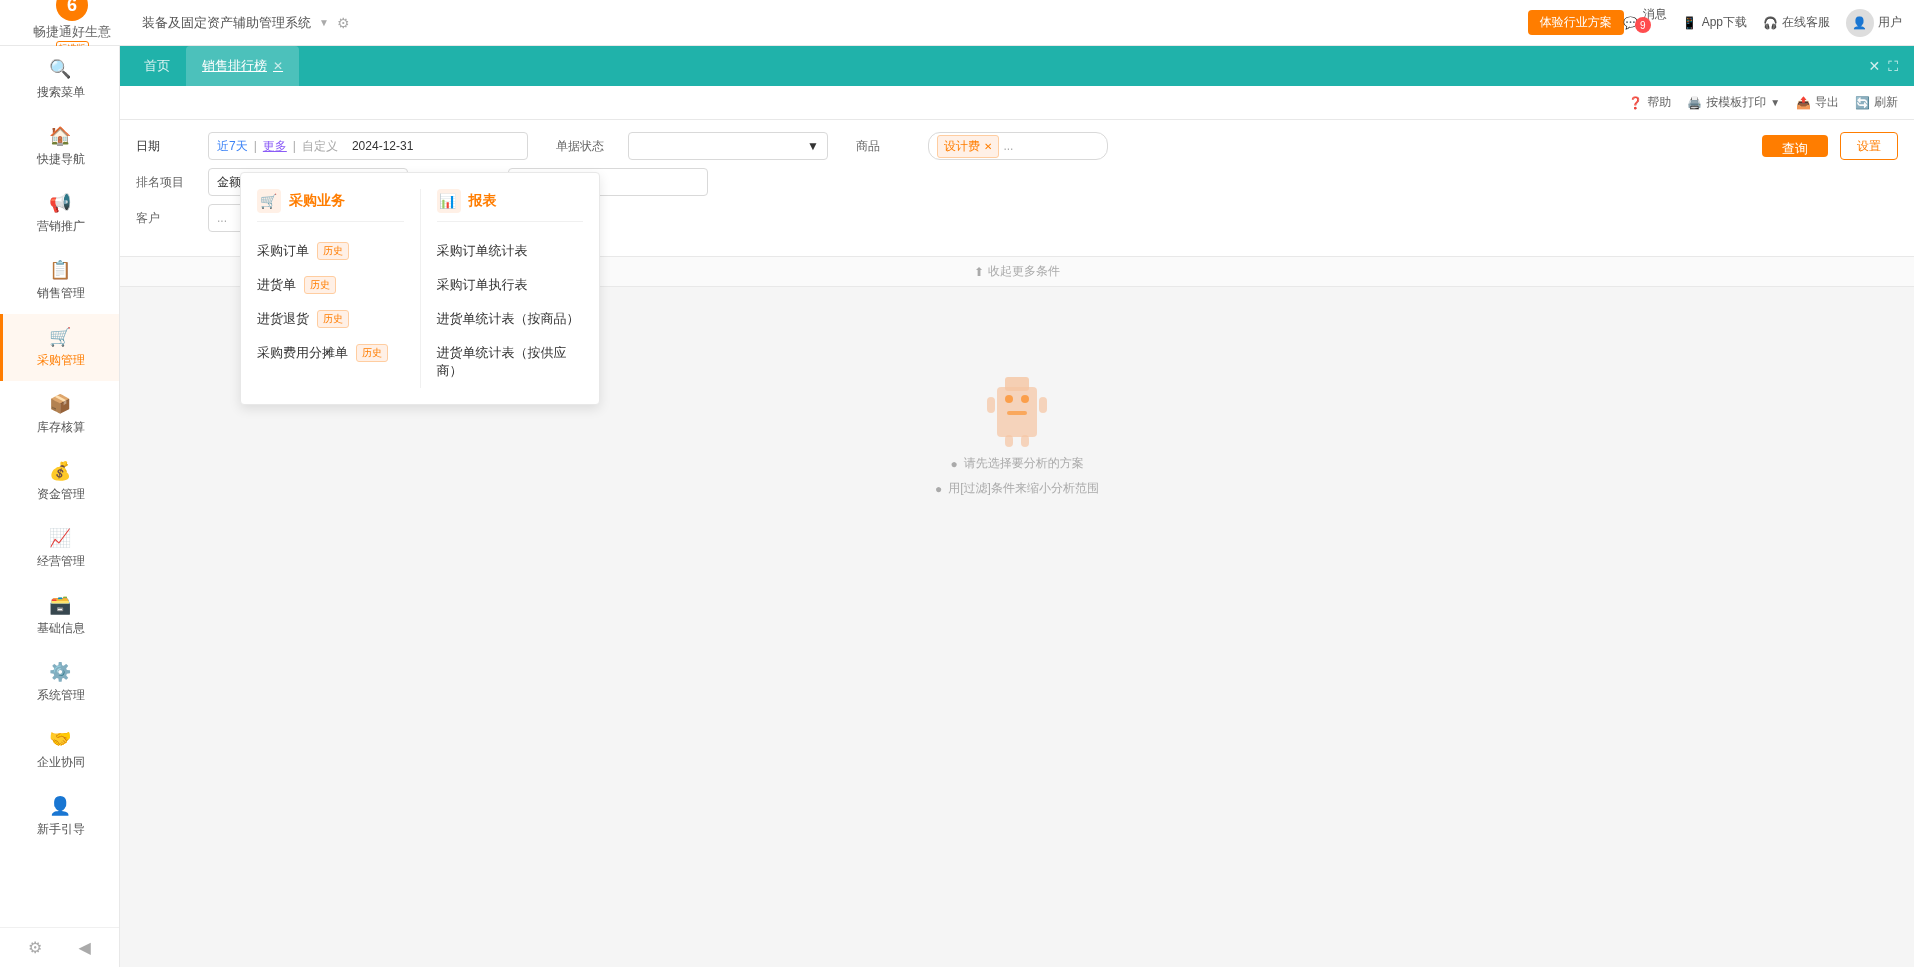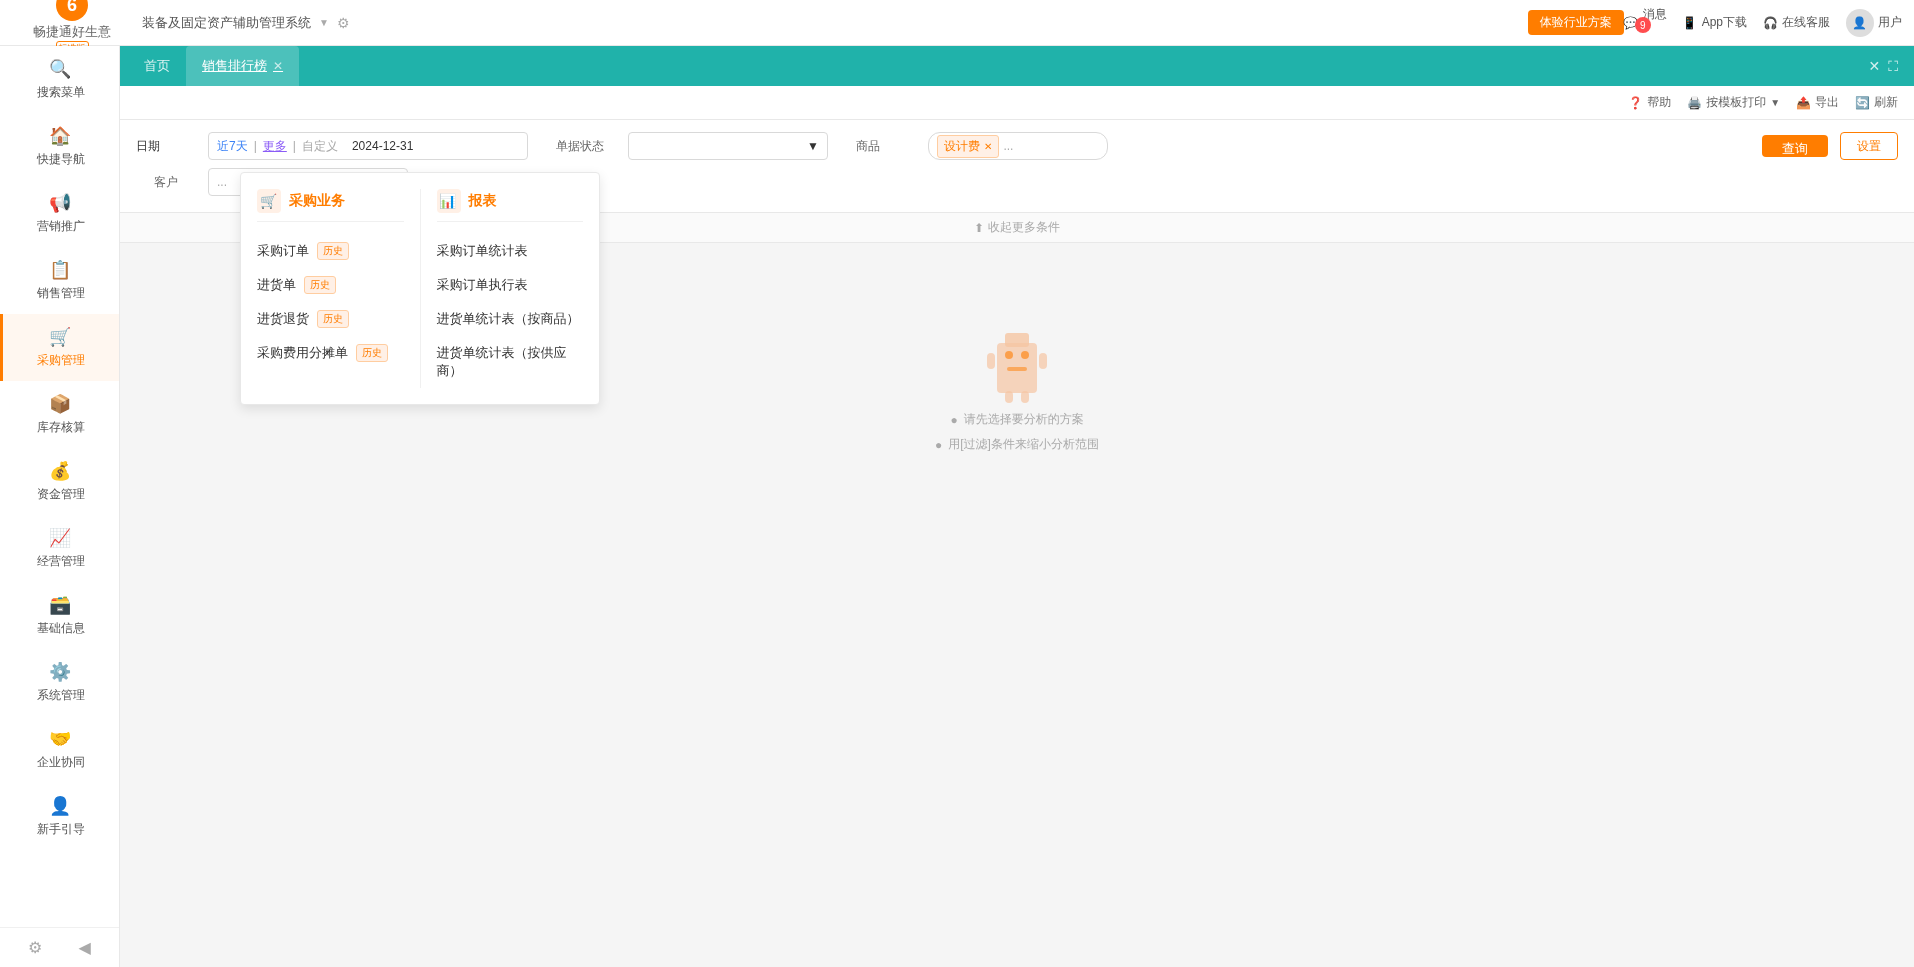--- a/index.html
+++ b/index.html
@@ -190,21 +190,21 @@
       background: #fff;
       padding: 12px 16px;
       border-bottom: 1px solid #e8e8e8;
     }
     .filter-row {
       display: flex;
       align-items: center;
       gap: 12px;
       margin-bottom: 8px;
     }
-    .filter-row:last-child { margin-bottom: 4px; text-align: center; }
+    .filter-row:last-child { margin-bottom: 12px; }
     .filter-label {
       font-size: 12px;
       color: #666;
       white-space: nowrap;
       min-width: 60px;
     }
     .filter-select {
       border: 1px solid #d9d9d9;
       border-radius: 4px;
       padding: 4px 8px;
@@ -537,20 +537,31 @@
               <span class="filter-tag-close">✕</span>
             </div>
             <span class="filter-more">...</span>
           </div>
           <div class="toolbar-right">
             <button class="query-btn">查询</button>
             <button class="set-btn">设置</button>
           </div>
         </div>
         <div class="filter-row">
+          <span class="filter-label">排名项目</span>
+          <div class="filter-select" style="min-width:200px;">
+            <span>金额</span>
+            <span>▼</span>
+          </div>
+          <span class="filter-label" style="margin-left:16px">业务员</span>
+          <div style="display:flex;align-items:center;gap:4px;border:1px solid #d9d9d9;border-radius:4px;padding:2px 8px;height:28px;min-width:200px;">
+            <span class="filter-more">...</span>
+          </div>
+        </div>
+        <div class="filter-row">
           <span class="filter-label">客户</span>
           <div style="display:flex;align-items:center;gap:4px;border:1px solid #d9d9d9;border-radius:4px;padding:2px 8px;height:28px;min-width:200px;">
             <span class="filter-more">...</span>
           </div>
         </div>
       </div>
 
       <div class="collapse-bar">
         <div class="collapse-btn">
           <span>⬆</span>

